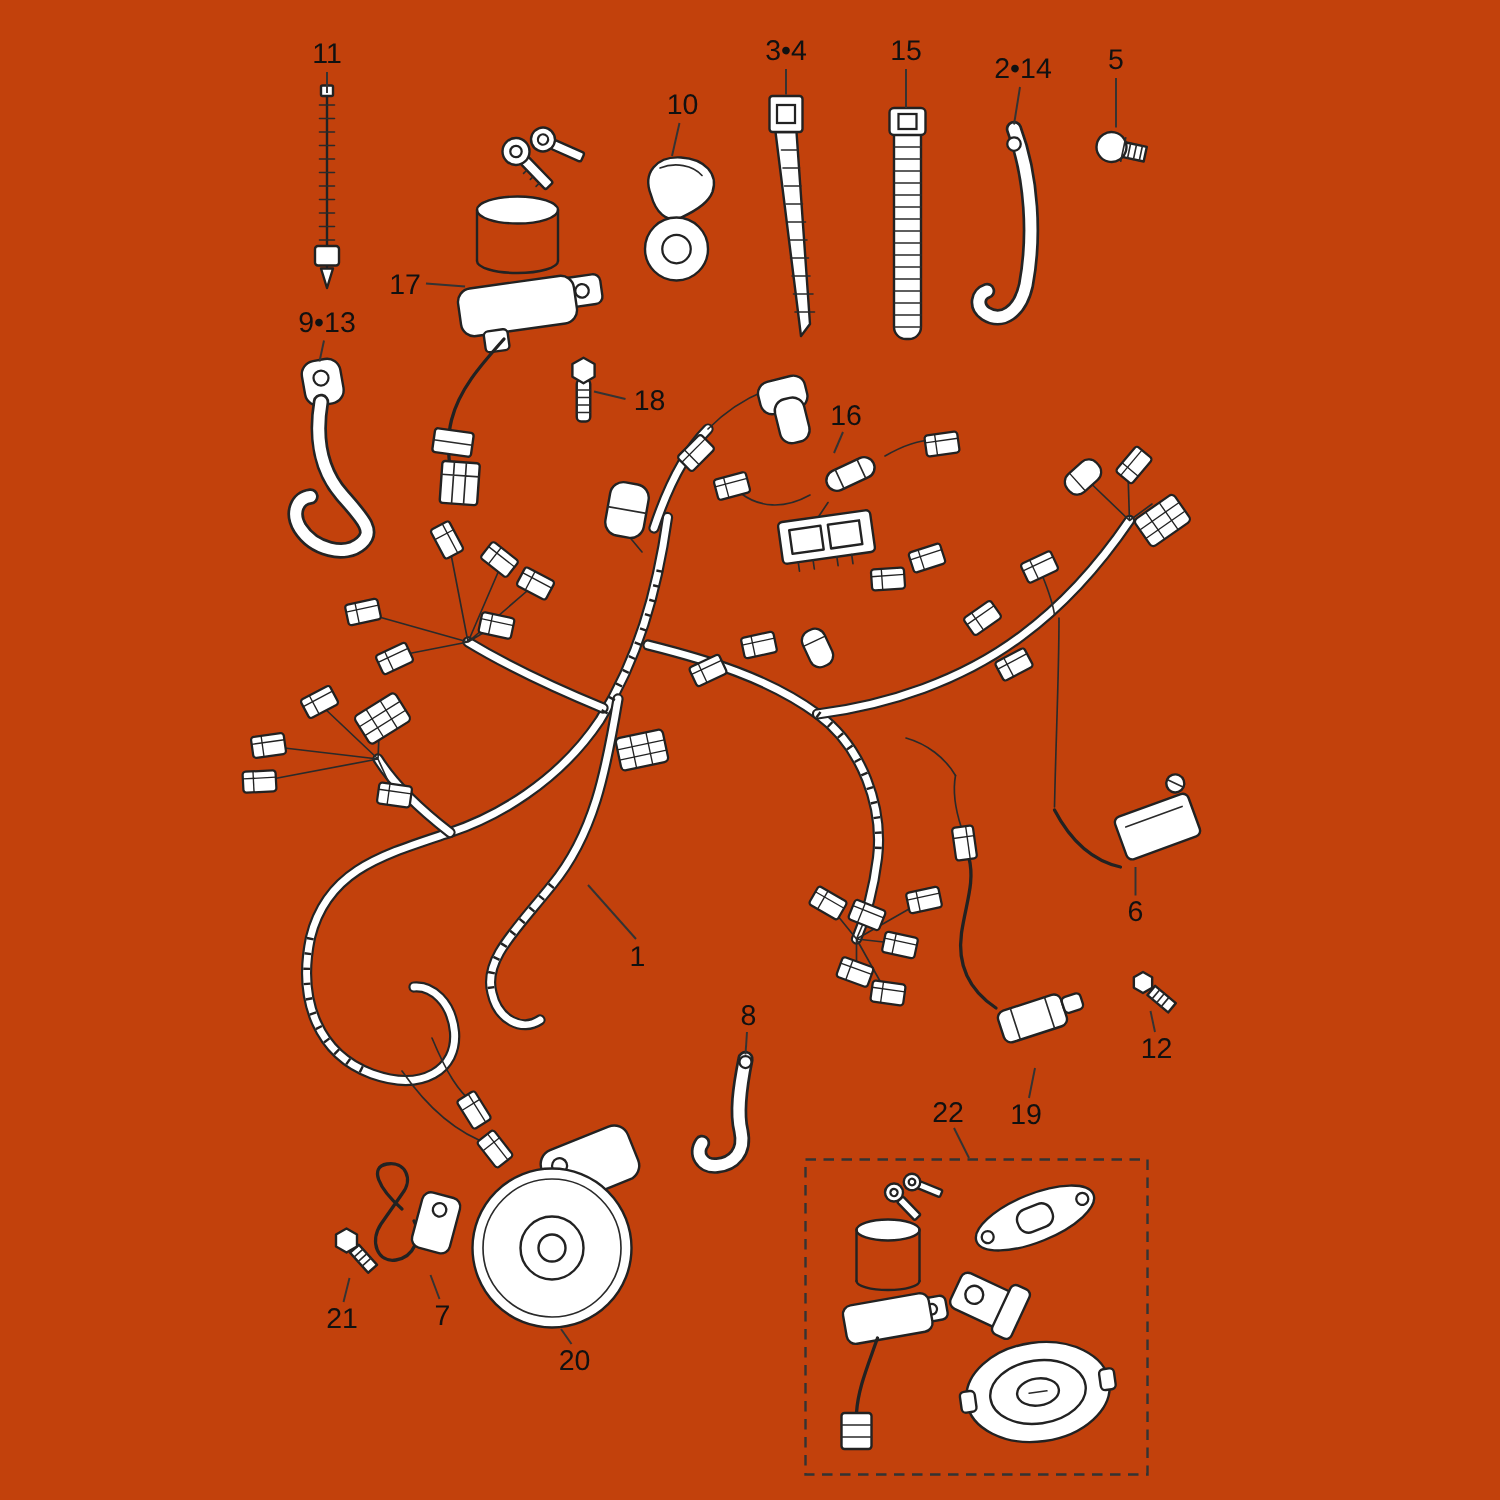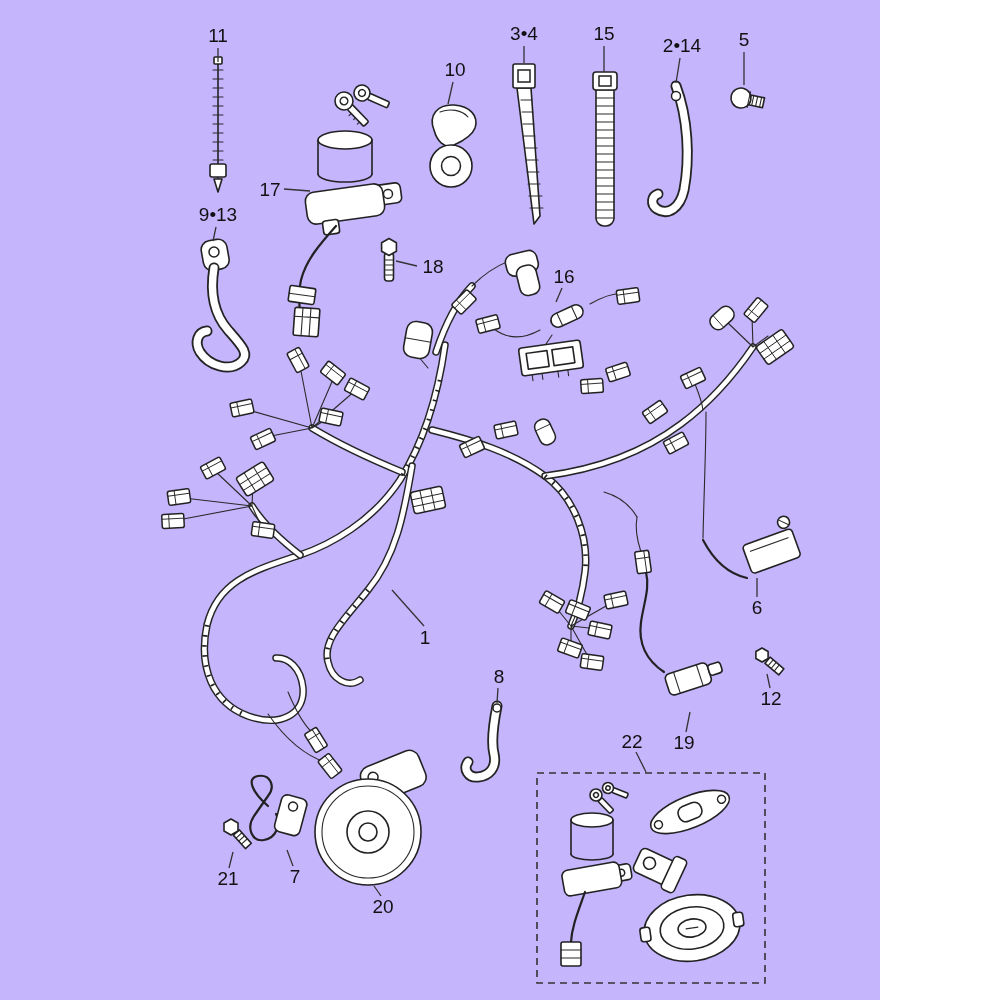--- a/index.html
+++ b/index.html
@@ -1,16 +1,16 @@
 <!DOCTYPE html>
 <html><head>
 <meta charset="utf-8">
 <style>
   html,body{margin:0;padding:0;background:#ffffff;}
-  .stage{position:relative;width:880px;height:1000px;background:#c4b5fd;font-family:"Liberation Sans",sans-serif;overflow:hidden;}
+  .stage{position:relative;width:1000px;height:1000px;background:#c2410c;font-family:"Liberation Sans",sans-serif;overflow:hidden;}
   svg{display:block;}
   .ln{fill:none;stroke:#222;stroke-width:1.6;stroke-linecap:round;stroke-linejoin:round;}
   .ln2{fill:none;stroke:#222;stroke-width:2.2;stroke-linecap:round;stroke-linejoin:round;}
   .thin{fill:none;stroke:#2a2a2a;stroke-width:1.1;stroke-linecap:round;}
   .part{fill:#fff;stroke:#222;stroke-width:1.6;stroke-linejoin:round;}
   .hole{fill:#fff;stroke:#222;stroke-width:1.5;}
   .to{fill:none;stroke:#242424;stroke-width:7.5;stroke-linecap:round;}
   .ti{fill:none;stroke:#fff;stroke-width:4.6;stroke-linecap:round;}
   .to2{fill:none;stroke:#242424;stroke-width:11;stroke-linecap:round;}
   .ti2{fill:none;stroke:#fff;stroke-width:7.4;stroke-linecap:round;}

